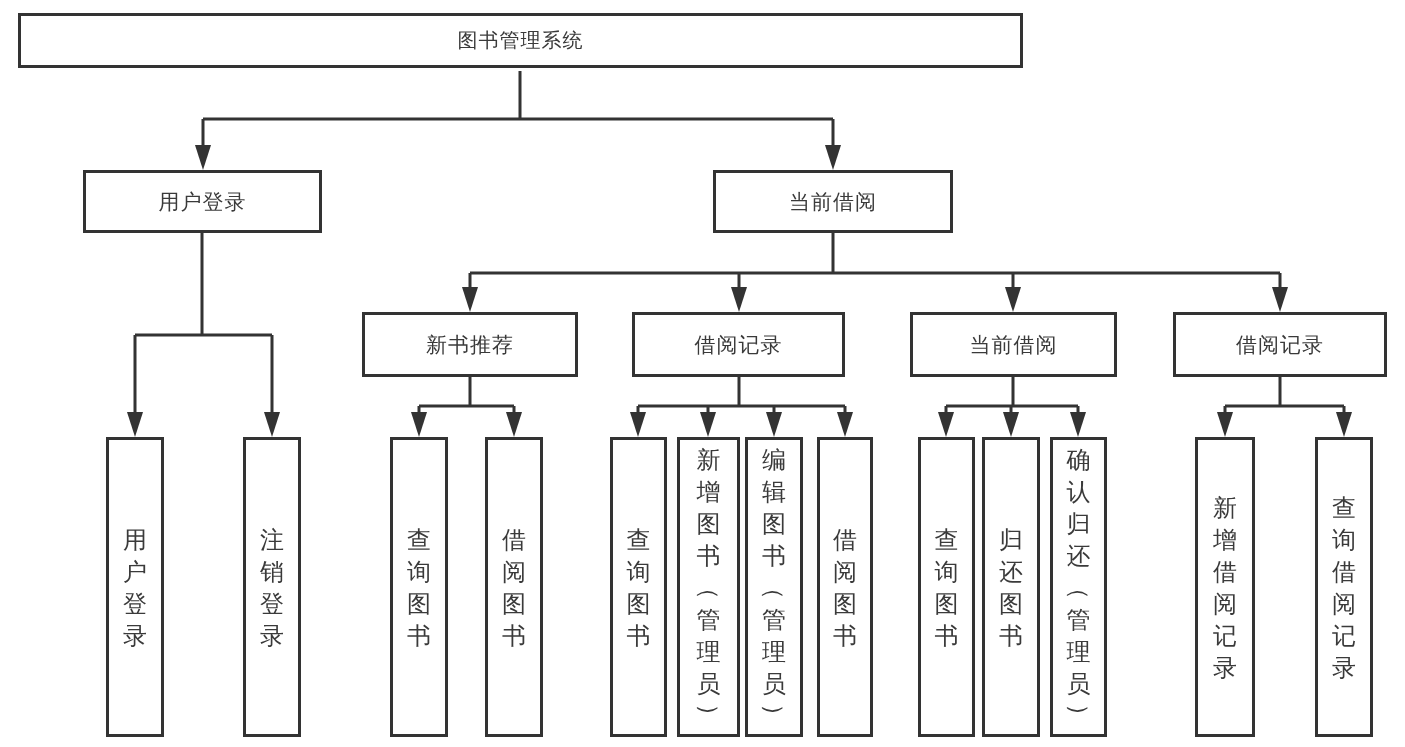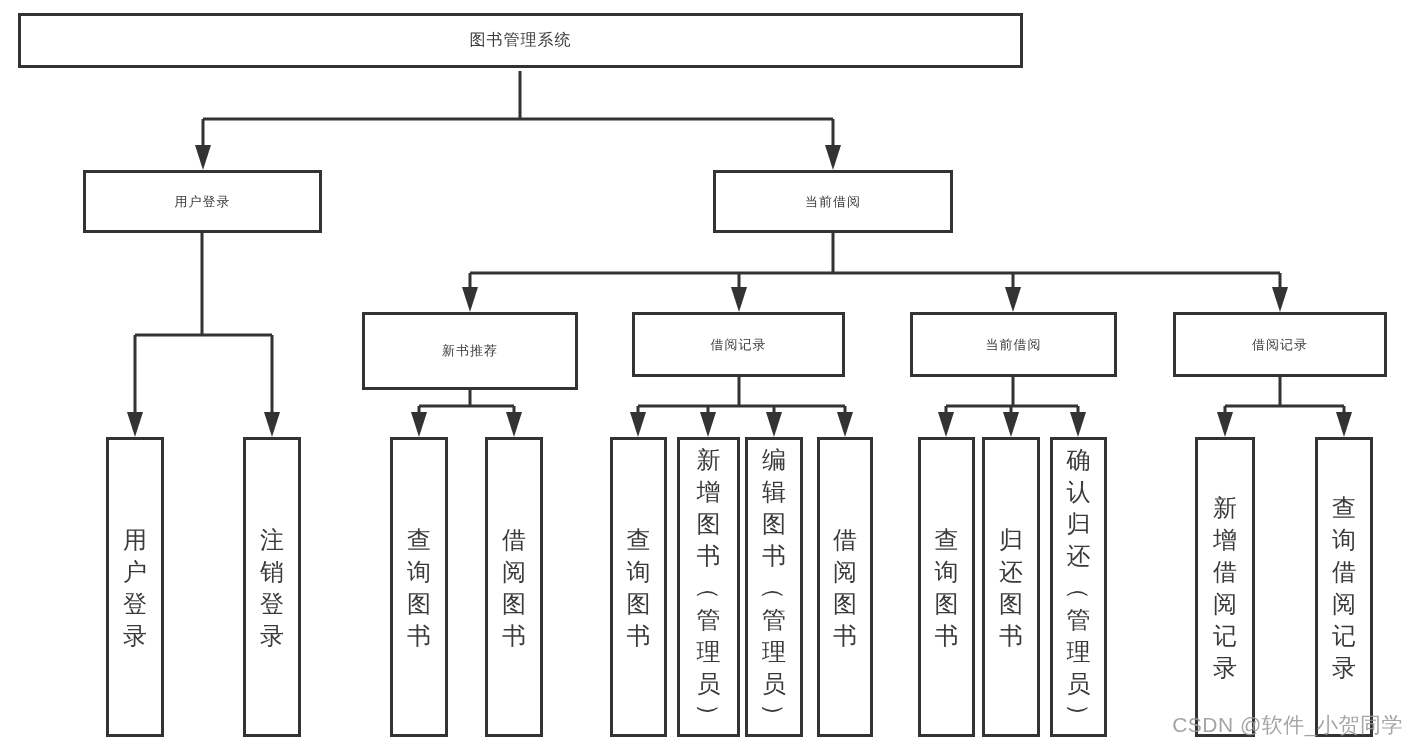--- a/index.html
+++ b/index.html
@@ -22,26 +22,26 @@
   .arrowhead{fill:var(--line);stroke:none;}
   .node{
     position:absolute;
     box-sizing:border-box;
     background:var(--bg);
     border:3px solid var(--line);
     display:flex;align-items:center;justify-content:center;
     z-index:2;
   }
   .node.h .hlabel{
-    font-size:13px;
+    font-size:21px;
     letter-spacing:1px;
     white-space:nowrap;
     color:var(--text);
   }
-  .node.root .hlabel{font-size:16px;font-family:Liberation Mono, monospace;}
+  .node.root .hlabel{font-size:20px;font-family:Liberation Mono, monospace;}
   .vtext{
     display:flex;flex-direction:column;
     align-items:center;justify-content:center;
     gap:5px;
   }
   .vtext .ch{
     display:block;
     height:27px;line-height:27px;
     font-size:24px;
     color:var(--text);
@@ -111,21 +111,21 @@
     <span class="hlabel">图书管理系统</span>
   </div>
 
   <div class="node h" style="left:83px;top:170px;width:239px;height:63px">
     <span class="hlabel">用户登录</span>
   </div>
   <div class="node h" style="left:713px;top:170px;width:240px;height:63px">
     <span class="hlabel">当前借阅</span>
   </div>
 
-  <div class="node h" style="left:362px;top:312px;width:216px;height:78px">
+  <div class="node h" style="left:362px;top:312px;width:216px;height:65px">
     <span class="hlabel">新书推荐</span>
   </div>
   <div class="node h" style="left:632px;top:312px;width:213px;height:65px">
     <span class="hlabel">借阅记录</span>
   </div>
   <div class="node h" style="left:910px;top:312px;width:207px;height:65px">
     <span class="hlabel">当前借阅</span>
   </div>
   <div class="node h" style="left:1173px;top:312px;width:214px;height:65px">
     <span class="hlabel">借阅记录</span>
@@ -252,15 +252,14 @@
     <span class="vtext">
         <span class="ch">查</span>
         <span class="ch">询</span>
         <span class="ch">借</span>
         <span class="ch">阅</span>
         <span class="ch">记</span>
         <span class="ch">录</span>
       </span>
   </div>
 
-  <div class="watermark">CSDN @软件_小贺同学</div>
 
 </div>
 
 </body></html>

